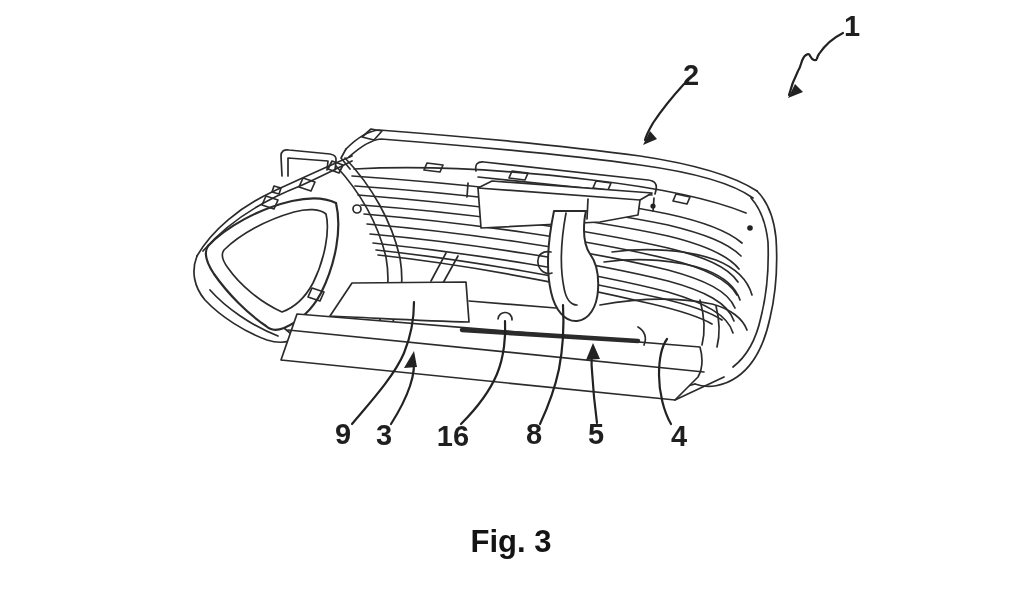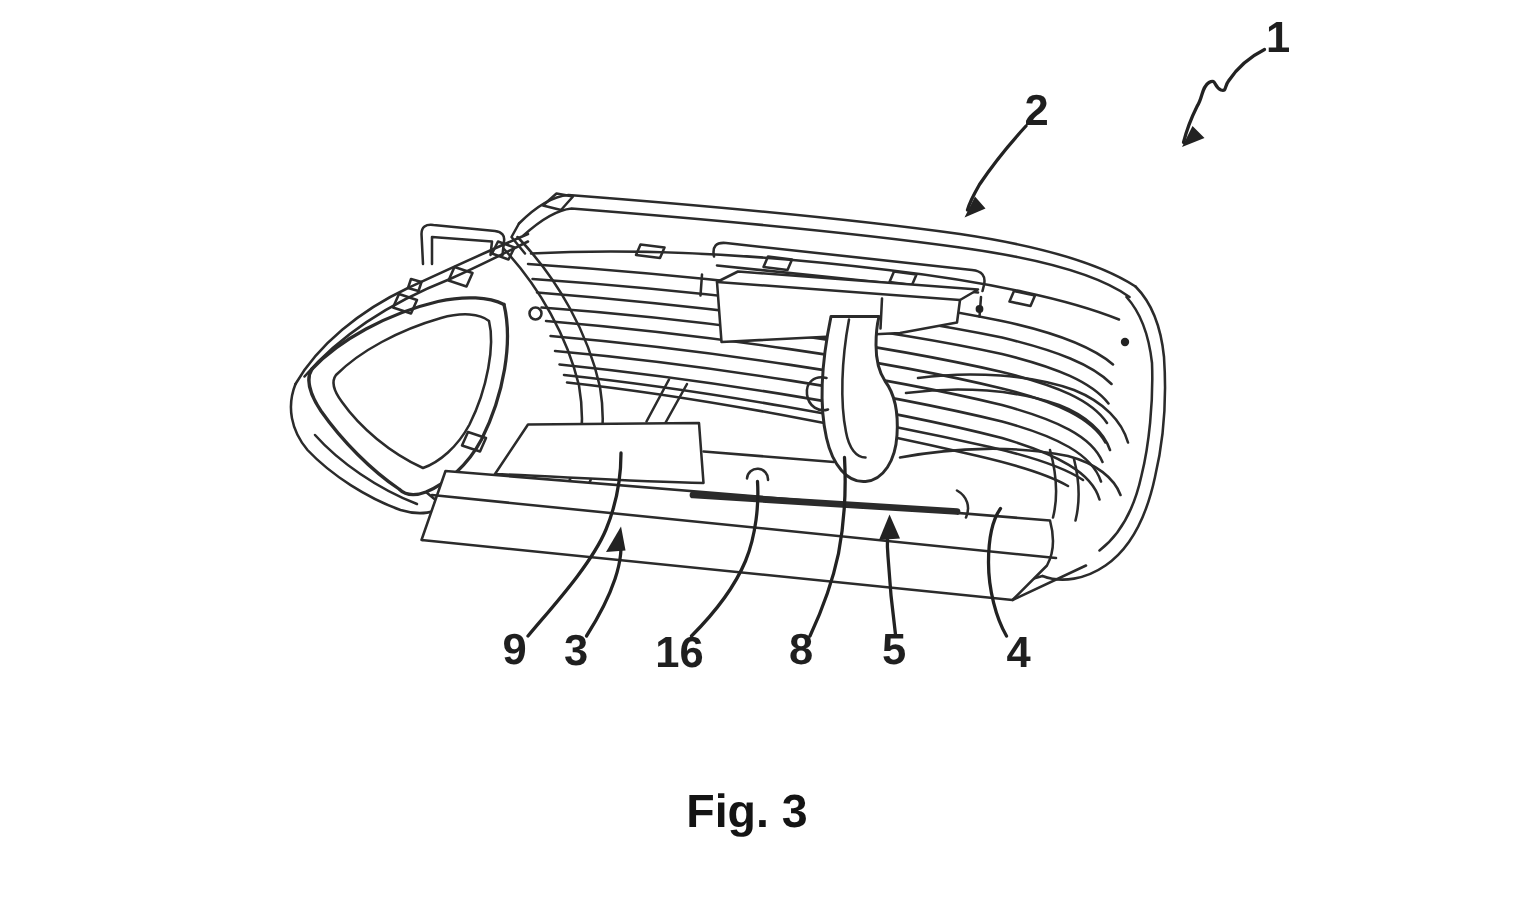--- a/index.html
+++ b/index.html
@@ -143,15 +143,15 @@
 
   <div class="ref" style="left:852px;top:26px;">1</div>
   <div class="ref" style="left:691px;top:75px;">2</div>
   <div class="ref" style="left:343px;top:434px;">9</div>
   <div class="ref" style="left:384px;top:435px;">3</div>
   <div class="ref" style="left:453px;top:436px;">16</div>
   <div class="ref" style="left:534px;top:434px;">8</div>
   <div class="ref" style="left:596px;top:434px;">5</div>
   <div class="ref" style="left:679px;top:436px;">4</div>
 
-  <div class="caption" style="left:498px;top:541px;">Fig. 3</div>
+  <div class="caption" style="left:511px;top:541px;">Fig. 3</div>
 
 </div>
 
 </body></html>

